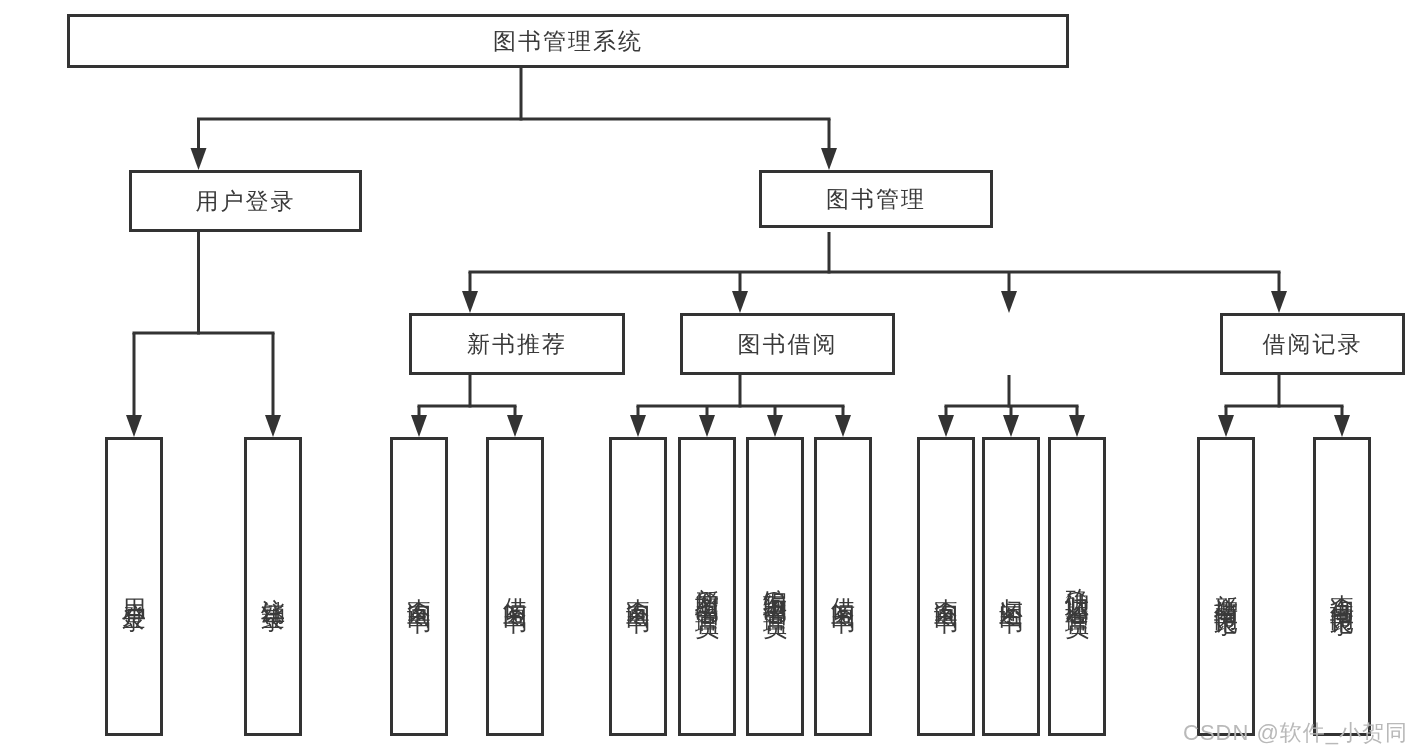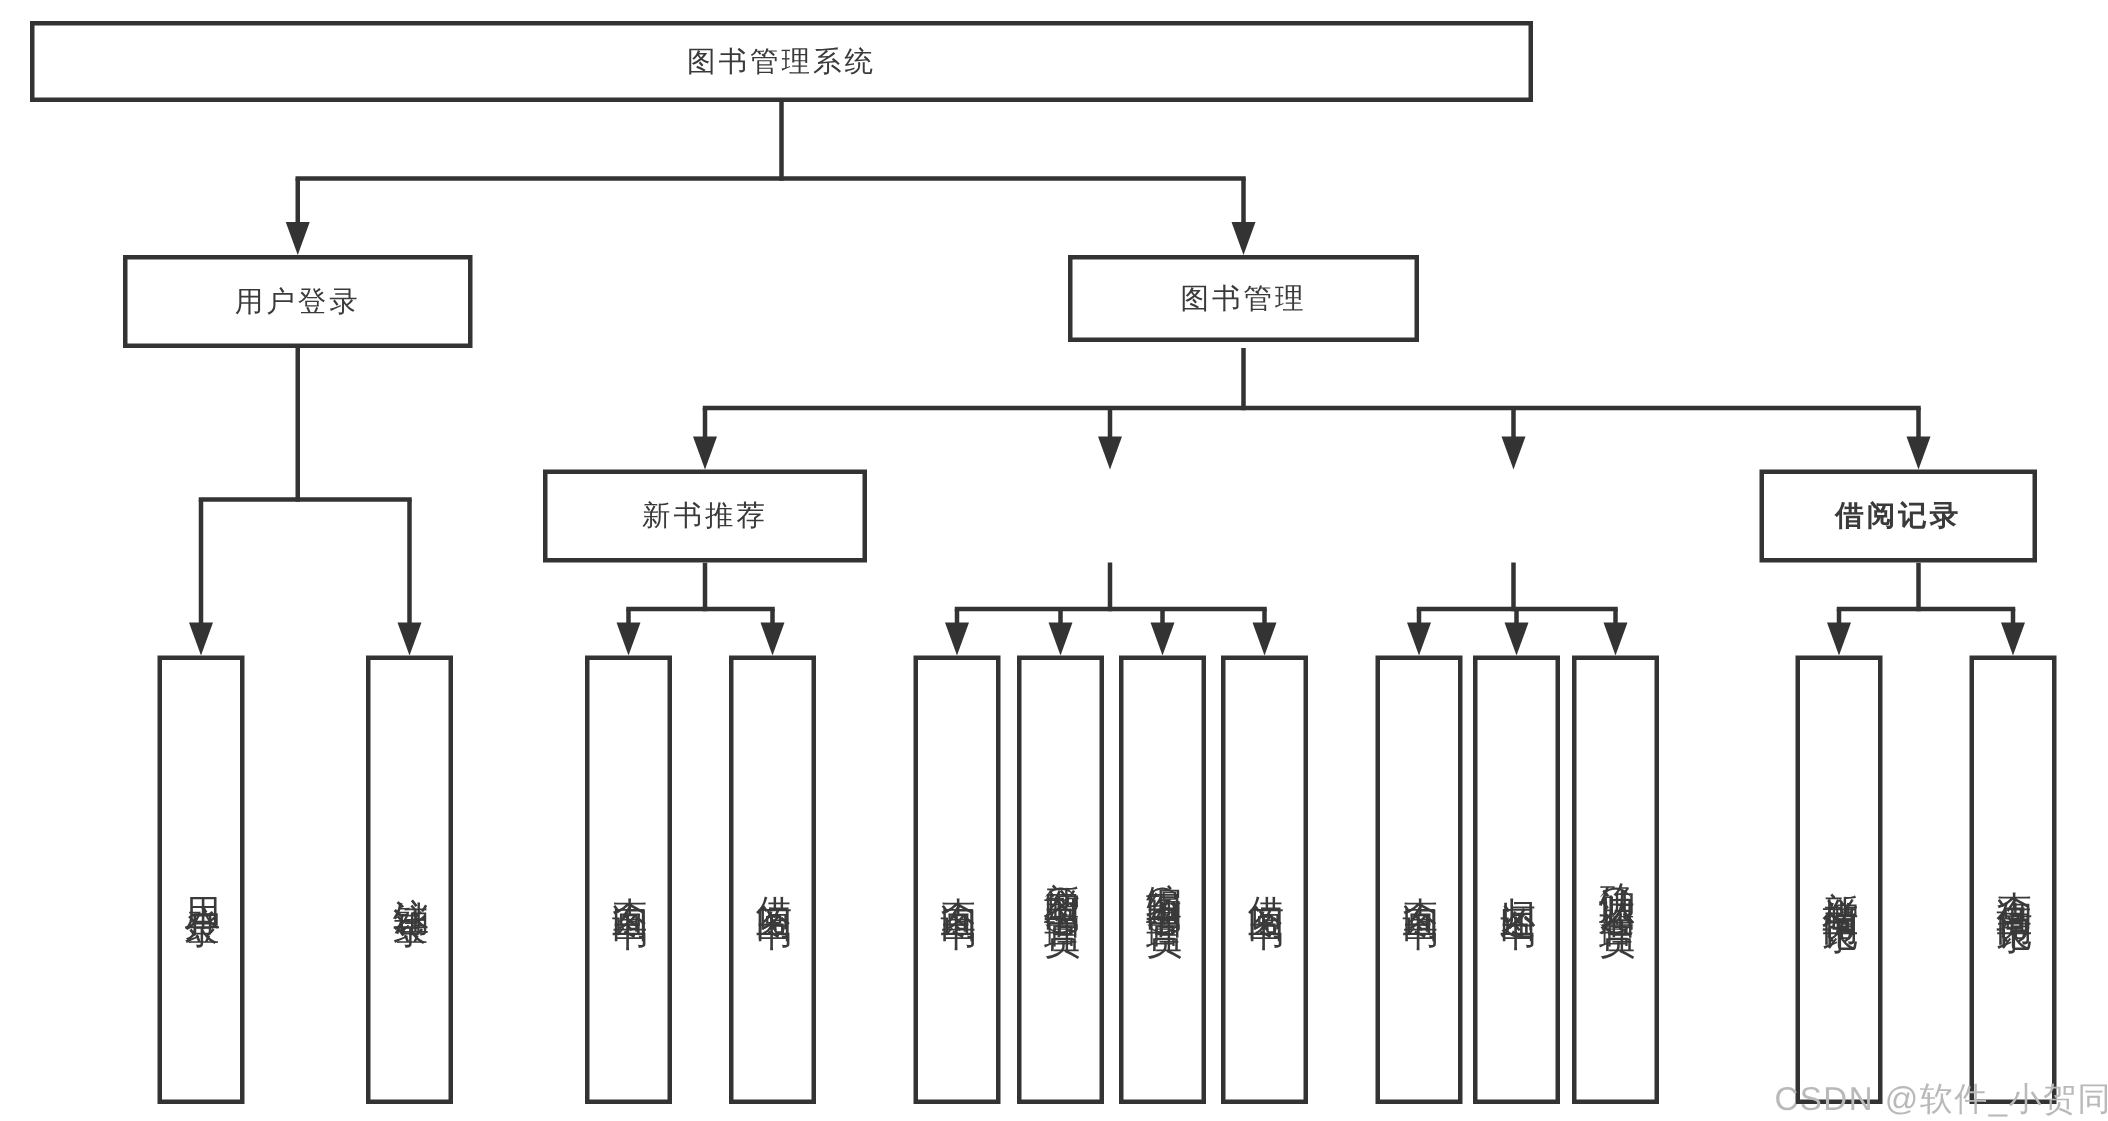--- a/index.html
+++ b/index.html
@@ -24,23 +24,24 @@
     position: absolute;
     box-sizing: border-box;
     background: #ffffff;
     border: 3px solid var(--line, #333333);
     display: flex;
     align-items: center;
     justify-content: center;
     color: var(--text, #3a3a3a);
   }
   .node.h {
-    font-size: 19px;
+    font-size: 23px;
     letter-spacing: 2px;
     white-space: nowrap;
+    margin-left: 47px;
   }
   .node.v {
     width: 58px;
     top: 437px;
     height: 299px;
   }
   .node.v .vlabel {
     writing-mode: vertical-rl;
     text-orientation: mixed;
     font-size: 24px;
@@ -125,21 +126,24 @@
   <div class="node h" style="left:82px; top:170px; width:233px; height:62px;">
     <span>用户登录</span>
   </div>
   <div class="node h" style="left:712px; top:170px; width:234px; height:58px;">
     <span>图书管理</span>
   </div>
 
   <div class="node h" style="left:362px; top:313px; width:216px; height:62px;text-align:right;">
     <span>新书推荐</span>
   </div>
-  <div class="node h" style="left:1173px; top:313px; width:185px; height:62px;font-weight:bold;">
+  <div class="node h" style="left:633px; top:313px; width:215px; height:62px;">
+    <span>图书借阅</span>
+  </div>
+  <div class="node h" style="left:1173px; top:313px; width:185px; height:62px;">
     <span>借阅记录</span>
   </div>
 
   <div class="node v" style="left:105px;">
     <span class="vlabel">用户登录</span>
   </div>
   <div class="node v" style="left:244px;">
     <span class="vlabel">注销登录</span>
   </div>
 

